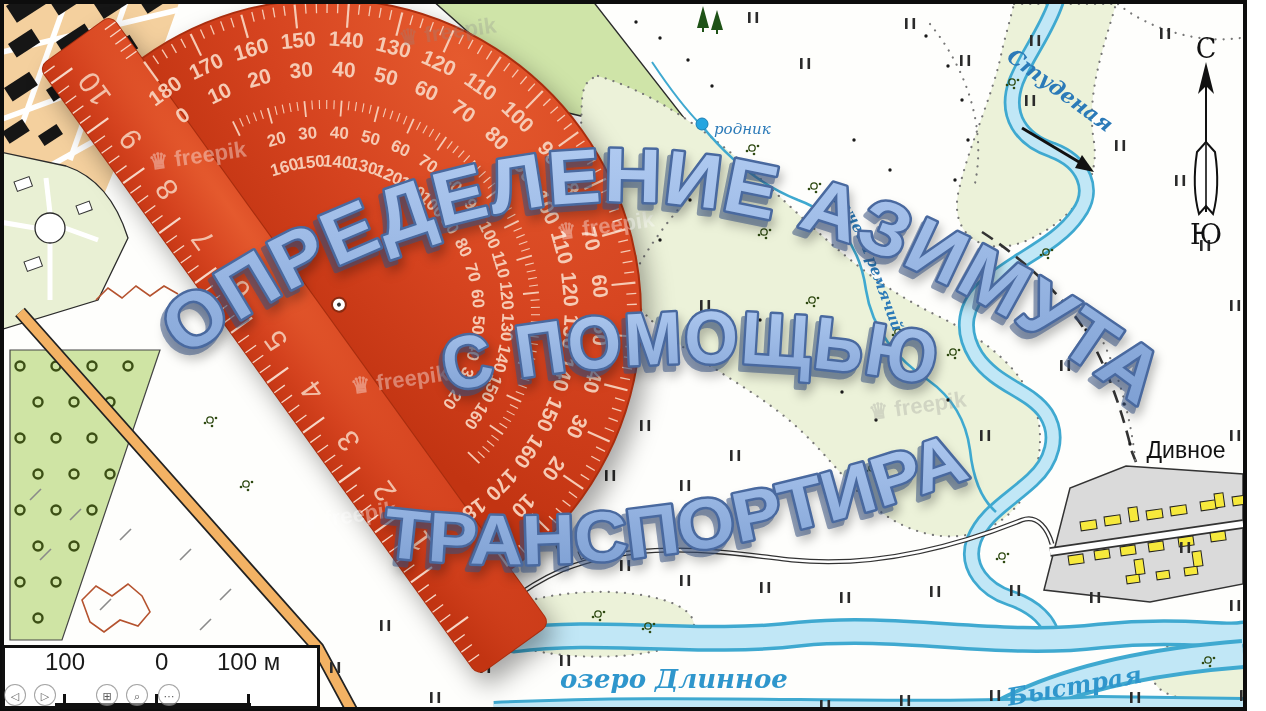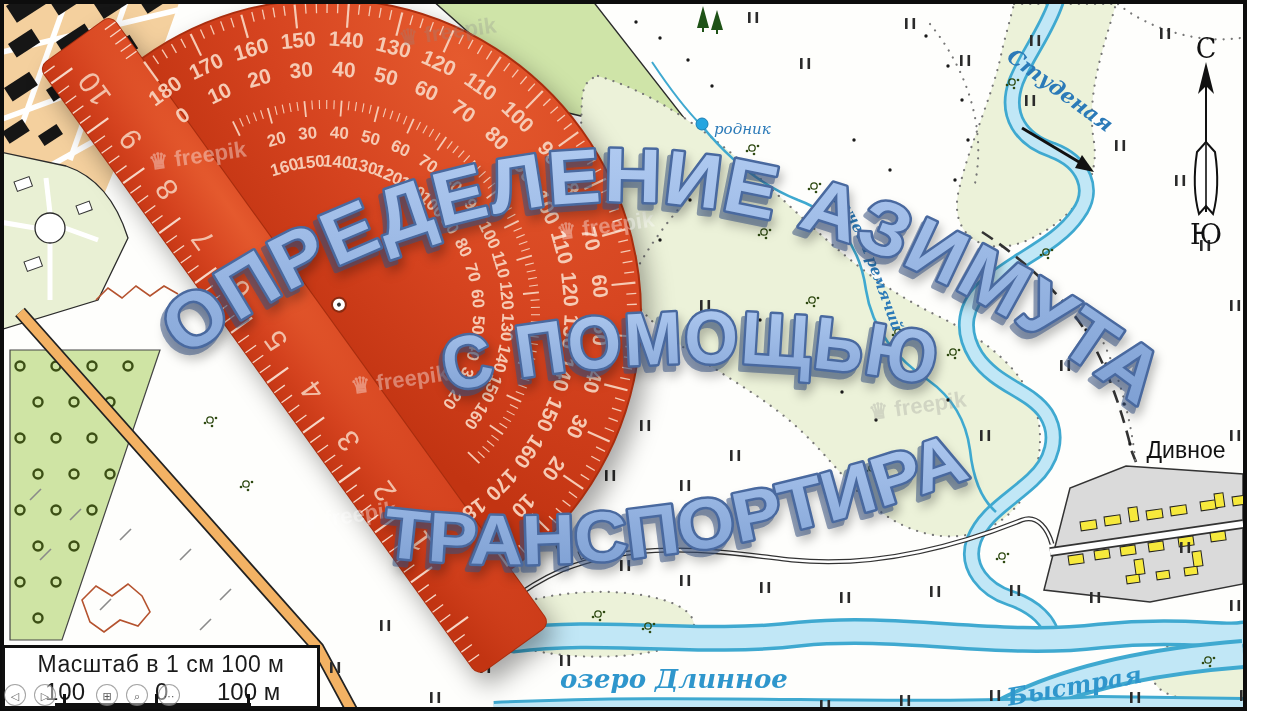--- a/index.html
+++ b/index.html
@@ -757,21 +757,20 @@
     <text font-size="70">
       <textPath href="#tp3" xlink:href="#tp3" textLength="600" lengthAdjust="spacingAndGlyphs">ТРАНСПОРТИРА</textPath>
     </text>
   </g>
 
   <rect x="1244" y="0" width="22" height="711" fill="#ffffff"></rect>
   <rect x="2" y="2" width="1243" height="707" fill="none" stroke="#0d0d0d" stroke-width="4"></rect>
 </svg>
 
 <div class="scalebox">
-  <div class="sb1">Масштаб в 1 см 100 м</div>
   <div class="sb2">
     <span class="s100l">100</span>
     <span class="s0">0</span>
     <span class="s100r">100 м</span>
   </div>
   <div class="sbbar">
         <i class="t1"></i>
         <i class="t2"></i>
         <i class="t3"></i>
       </div>

